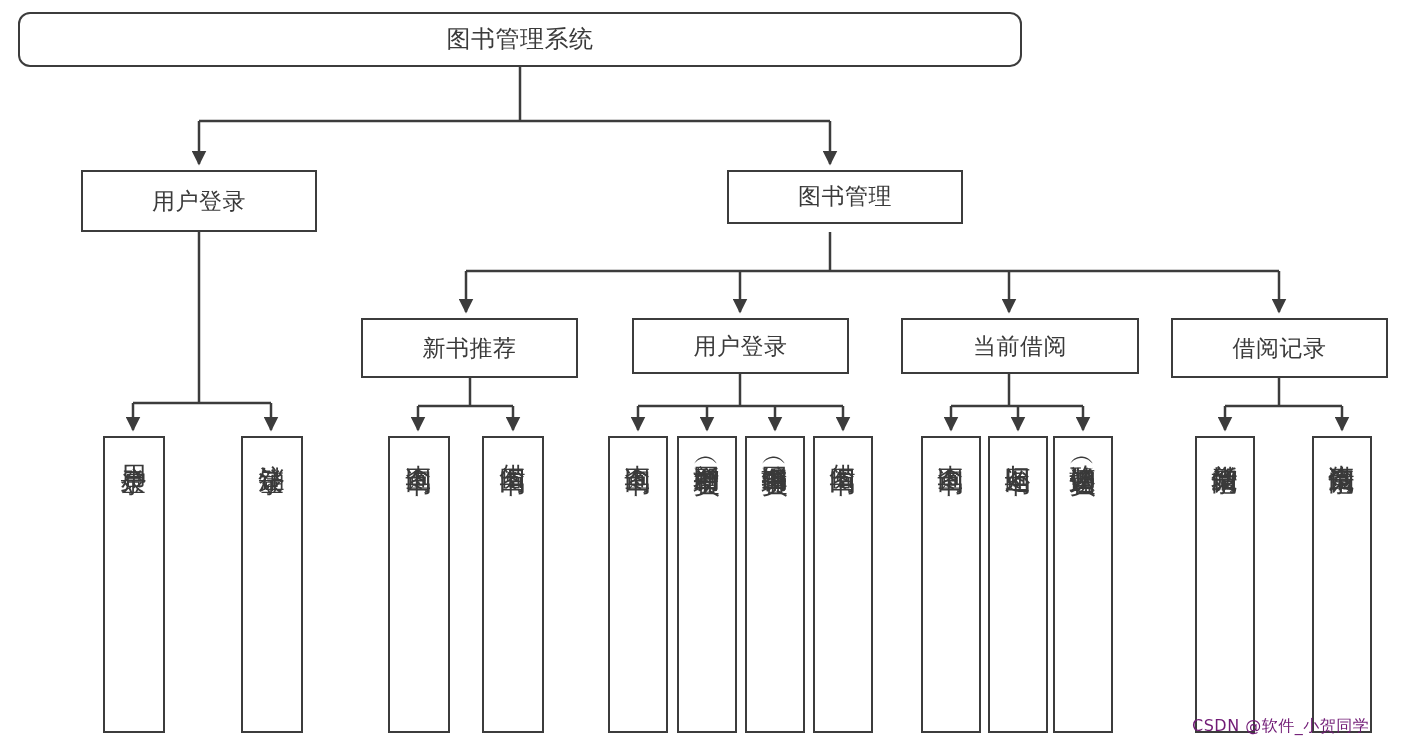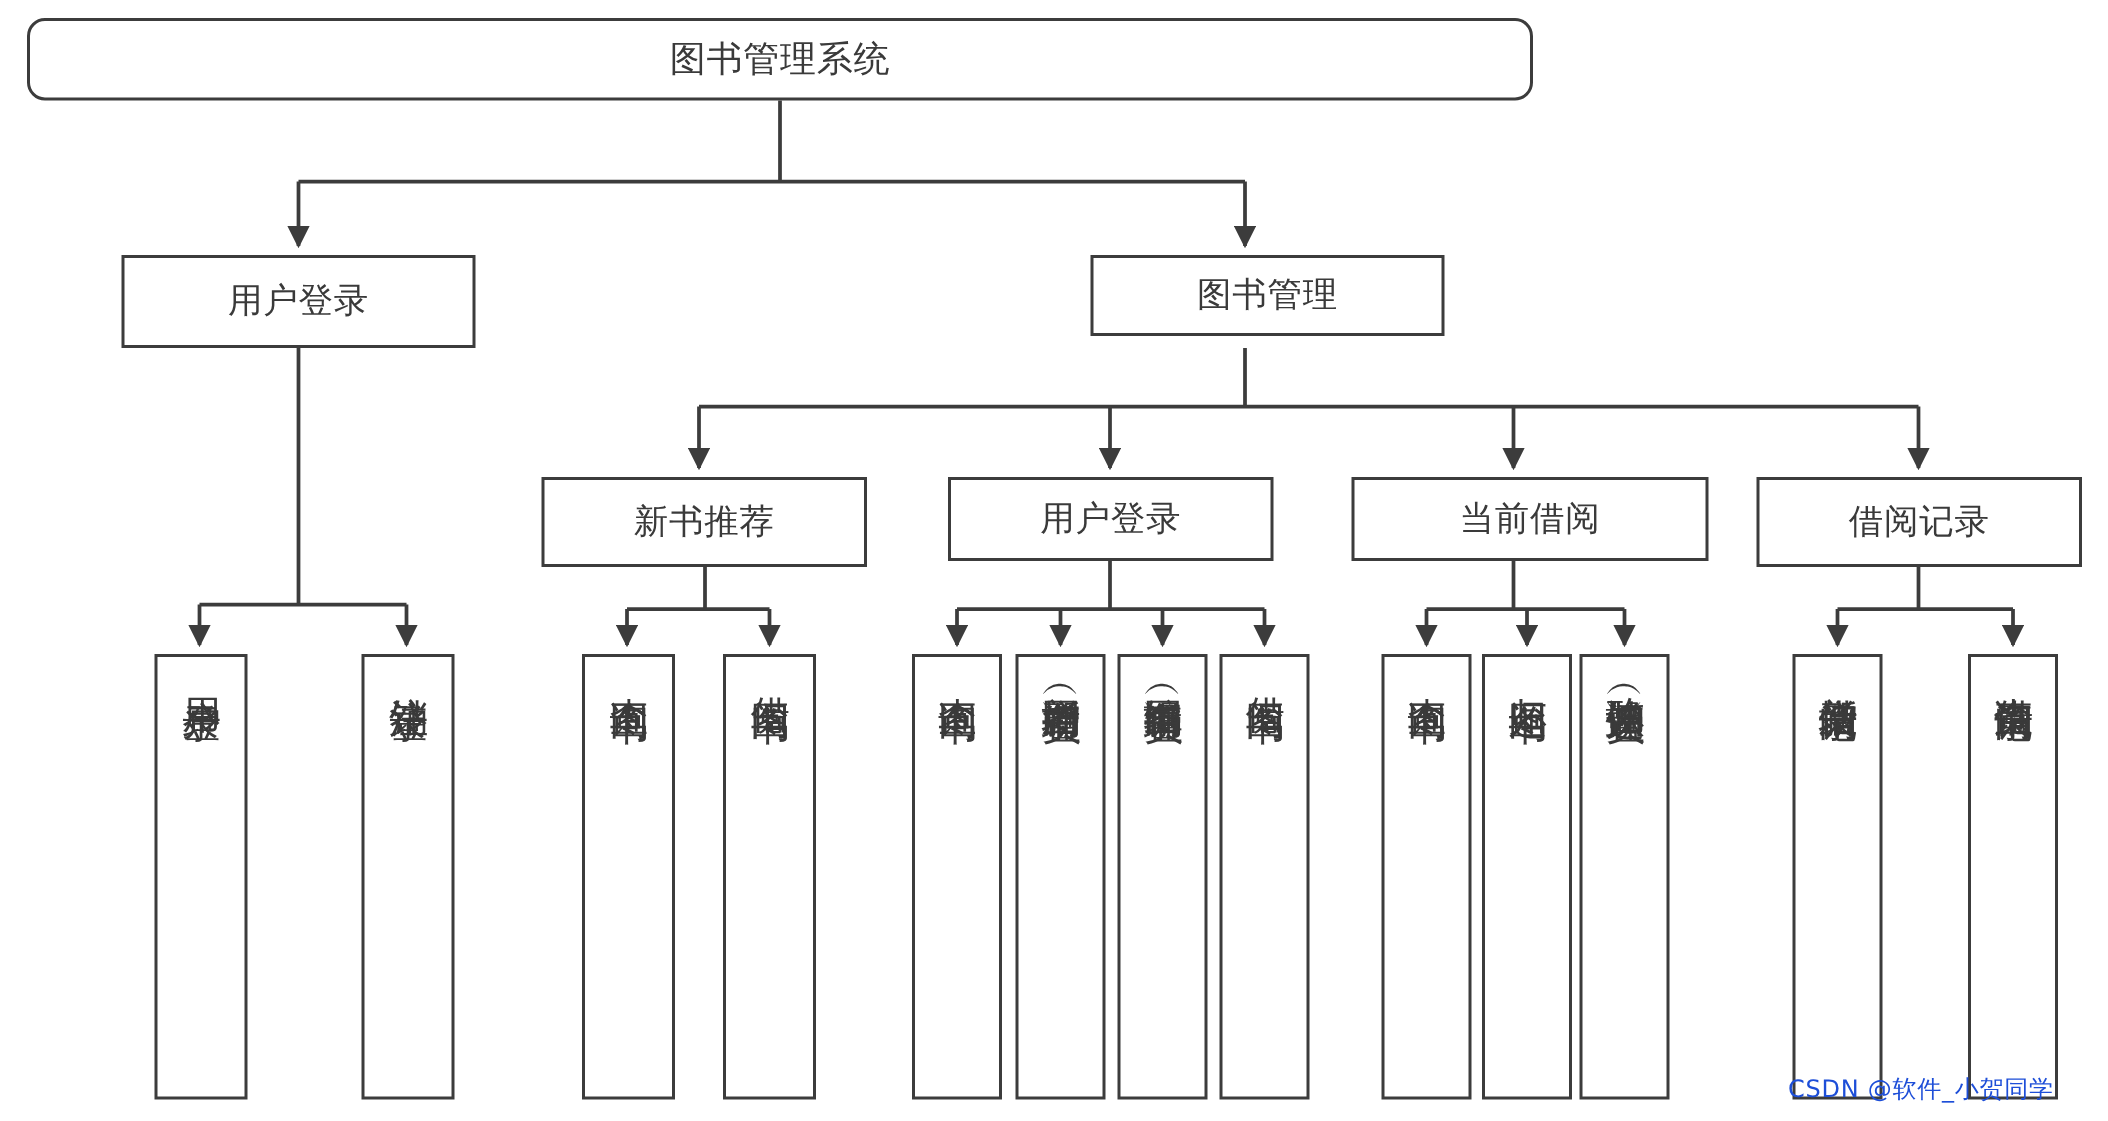--- a/index.html
+++ b/index.html
@@ -58,21 +58,21 @@
     line-height:1;
     white-space:nowrap;
     margin:0 auto;
   }
   .node.vert.tall .lbl{
     font-size:26px;
     letter-spacing:1px;
   }
   .watermark{
     position:absolute;
-    color:#1d4ed8;
+    color:#701a75;
     font-size:16px;
     letter-spacing:0.5px;
     white-space:nowrap;
     user-select:none;
   }
 </style>
 </head>
 <body>
 
 <div id="canvas">

